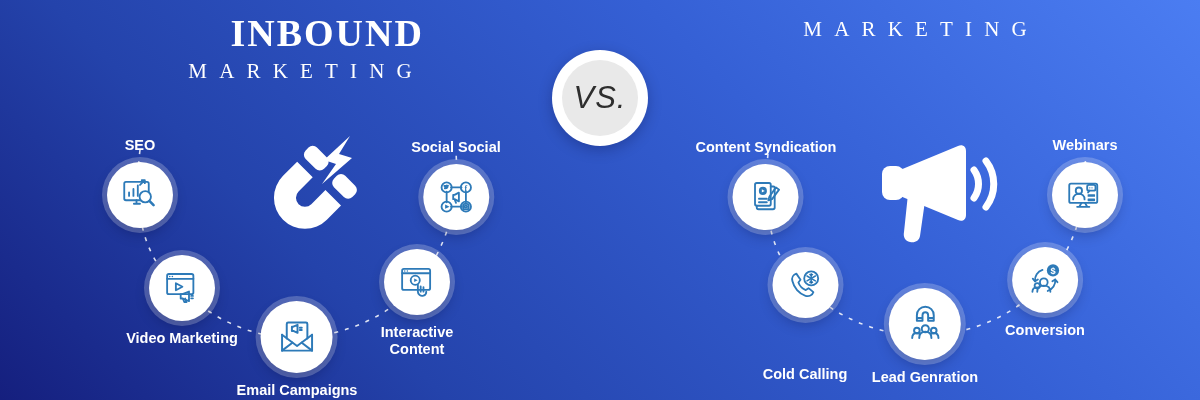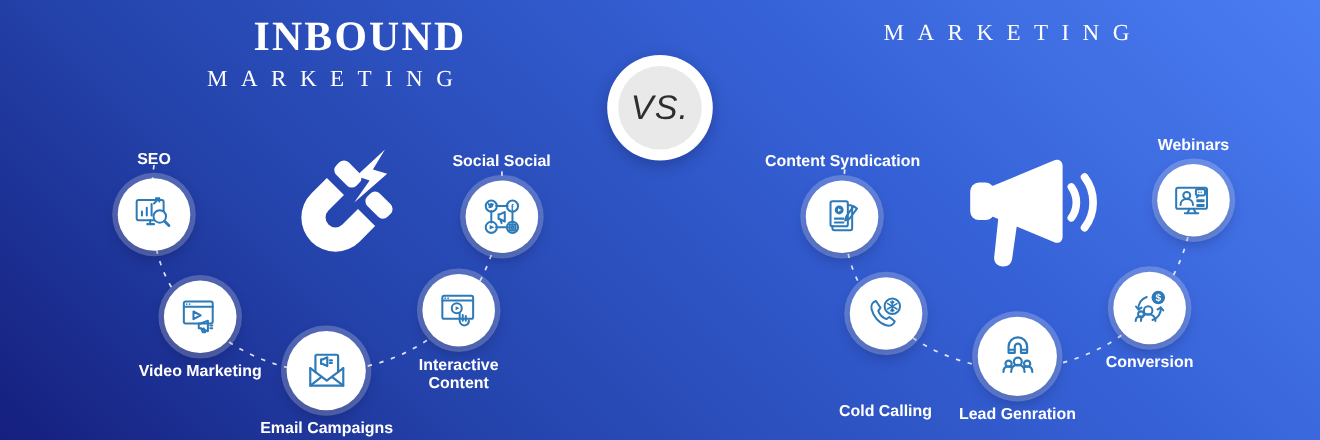--- a/index.html
+++ b/index.html
@@ -196,21 +196,21 @@
           <path d="M30 12 h3 a1.5 1.5 0 0 1 1.5 1.5 V36 a2 2 0 0 1 -2 2 H16 a2 2 0 0 1 -2 -2 v-2"></path>
           <path d="M16.5 26 h9 M16.5 30 h9"></path>
           <path d="M36 13 l3.5 2.6 -8 10.8 -4.3 1.4 1.3 -4.3 z"></path>
         </g>
         <circle cx="21" cy="17" r="4.6" class="fill-ic"></circle>
         <path d="M19.8 15.2 l3.4 1.8 -3.4 1.8 z" fill="#ffffff"></path>
       </svg>
     </div>
   </div>
 
-  <div class="node" style="left:1085px; top:79px;">
+  <div class="node" style="left:1085px; top:92px;">
     <div class="node-label top">Webinars</div>
     <div class="circle">
       <svg width="42" height="42" viewBox="0 0 48 48">
         <g class="line-icon">
           <rect x="6" y="11" width="32" height="22" rx="2"></rect>
           <path d="M20 33 l-2.5 4.5 M24 33 l2.5 4.5 M15 37.5 h14"></path>
           <circle cx="17" cy="19" r="3.6"></circle>
           <path d="M10.5 29 c0 -4.2 3 -6.3 6.5 -6.3 s6.5 2.1 6.5 6.3"></path>
           <rect x="26.5" y="12.5" width="9.5" height="6.5" rx="2"></rect>
           <path d="M29 19 l-1.5 2.2"></path>

